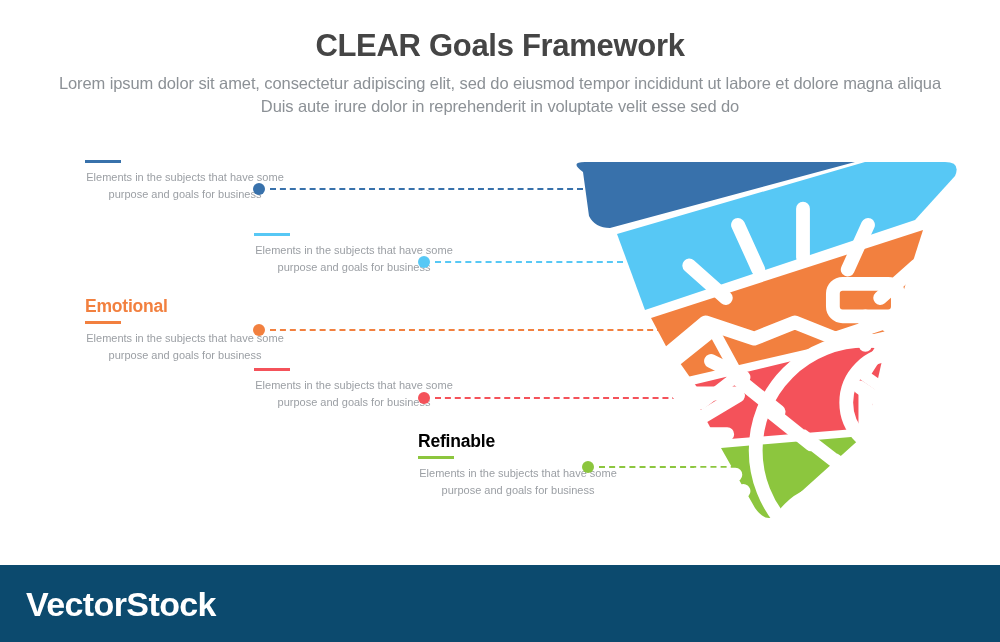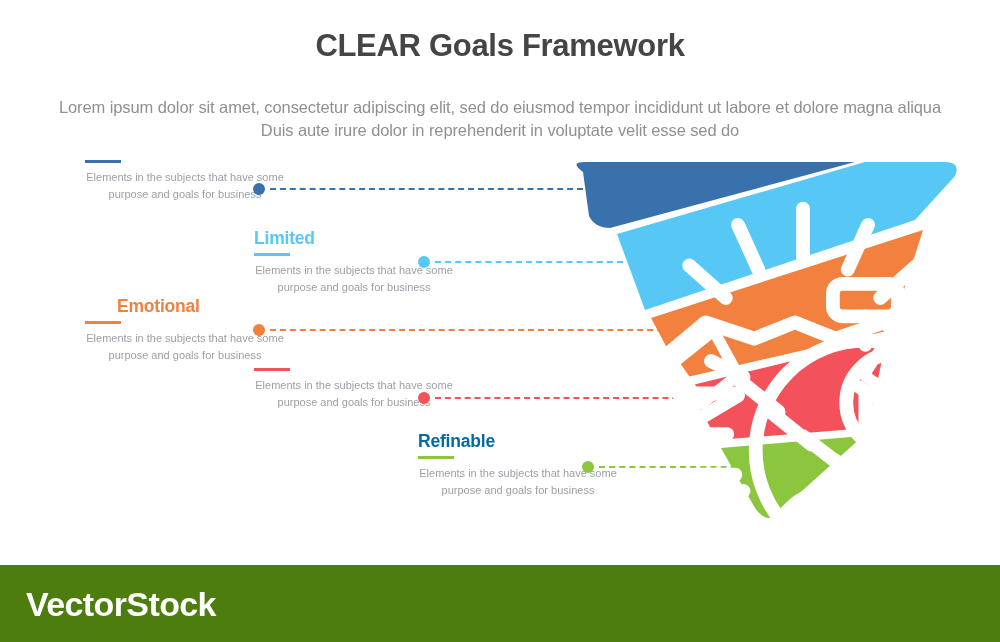--- a/index.html
+++ b/index.html
@@ -20,21 +20,21 @@
     position: absolute;
     top: 28px; left: 0; width: 1000px;
     text-align: center;
     font-size: 31px;
     font-weight: bold;
     color: #454545;
     letter-spacing: -0.3px;
   }
   #page-subtitle {
     position: absolute;
-    top: 96px; left: 50px; width: 900px;
+    top: 72px; left: 50px; width: 900px;
     text-align: center;
     font-size: 16.5px;
     line-height: 23px;
     color: #8c9196;
     letter-spacing: -0.1px;
   }
 
   
   .step-block { position: absolute; width: 200px; }
   .step-title {
@@ -86,21 +86,21 @@
     position: absolute;
     width: 46px; height: 46px;
   }
   .band-icon svg { width: 46px; height: 46px; display: block; }
 
   
   #footer {
     position: absolute;
     left: 0; bottom: 0;
     width: 1000px; height: 77px;
-    background: #4d7c0f;
+    background: #0c4a6e;
   }
   #footer-logo {
     position: absolute;
     left: 26px; top: 50%;
     transform: translateY(-50%);
     color: #ffffff;
     font-size: 34px;
     font-weight: bold;
     letter-spacing: -0.6px;
   }
@@ -124,50 +124,49 @@
   <div class="step-block" style="left:85px; top:155px;">
     <div class="step-underline" style="background:#3871ab;"></div>
     <div class="step-desc">Elements in the subjects that have some purpose and goals for business</div>
   </div>
   <div class="connector" style="left:253px; top:183px; width:330px;">
     <div class="conn-dot" style="background:#3871ab;"></div>
     <div class="conn-line" style="border-top-color:#3871ab;"></div>
   </div>
 
   <div class="step-block" style="left:254px; top:228px;">
-    <div class="step-title" style="color:#57c8f5;">Limited</div>
     <div class="step-underline" style="background:#57c8f5;"></div>
     <div class="step-desc">Elements in the subjects that have some purpose and goals for business</div>
   </div>
   <div class="connector" style="left:418px; top:256px; width:205px;">
     <div class="conn-dot" style="background:#57c8f5;"></div>
     <div class="conn-line" style="border-top-color:#57c8f5;"></div>
   </div>
 
   <div class="step-block" style="left:85px; top:296px;">
-    <div class="step-title" style="color:#f2803f;margin-left:32px;">Emotional</div>
+    <div class="step-title" style="color:#f2803f;">Emotional</div>
     <div class="step-underline" style="background:#f2803f;"></div>
     <div class="step-desc">Elements in the subjects that have some purpose and goals for business</div>
   </div>
   <div class="connector" style="left:253px; top:324px; width:420px;">
     <div class="conn-dot" style="background:#f2803f;"></div>
     <div class="conn-line" style="border-top-color:#f2803f;"></div>
   </div>
 
   <div class="step-block" style="left:254px; top:363px;">
     <div class="step-underline" style="background:#f4525a;"></div>
     <div class="step-desc">Elements in the subjects that have some purpose and goals for business</div>
   </div>
   <div class="connector" style="left:418px; top:392px; width:290px;">
     <div class="conn-dot" style="background:#f4525a;"></div>
     <div class="conn-line" style="border-top-color:#f4525a;"></div>
   </div>
 
   <div class="step-block" style="left:418px; top:431px;">
-    <div class="step-title" style="color:#0369a1;">Refinable</div>
+    <div class="step-title" style="color:#000000;">Refinable</div>
     <div class="step-underline" style="background:#8cc63e;"></div>
     <div class="step-desc">Elements in the subjects that have some purpose and goals for business</div>
   </div>
   <div class="connector" style="left:582px; top:461px; width:175px;">
     <div class="conn-dot" style="background:#8cc63e;"></div>
     <div class="conn-line" style="border-top-color:#8cc63e;"></div>
   </div>
 
   <div id="funnel">
     <svg viewBox="0 0 420 390" xmlns="http://www.w3.org/2000/svg">

